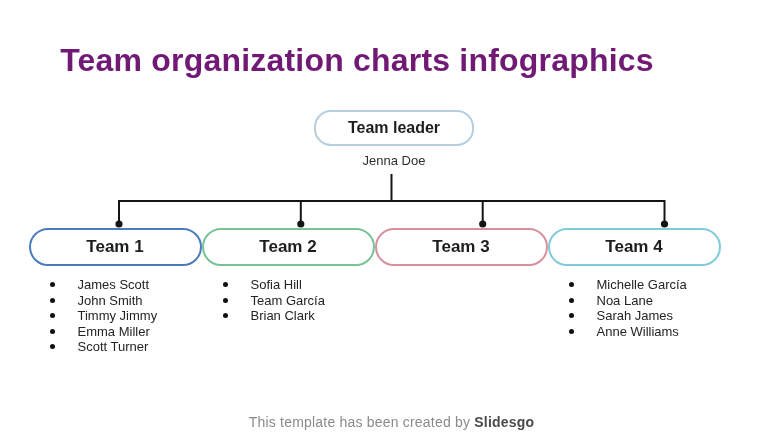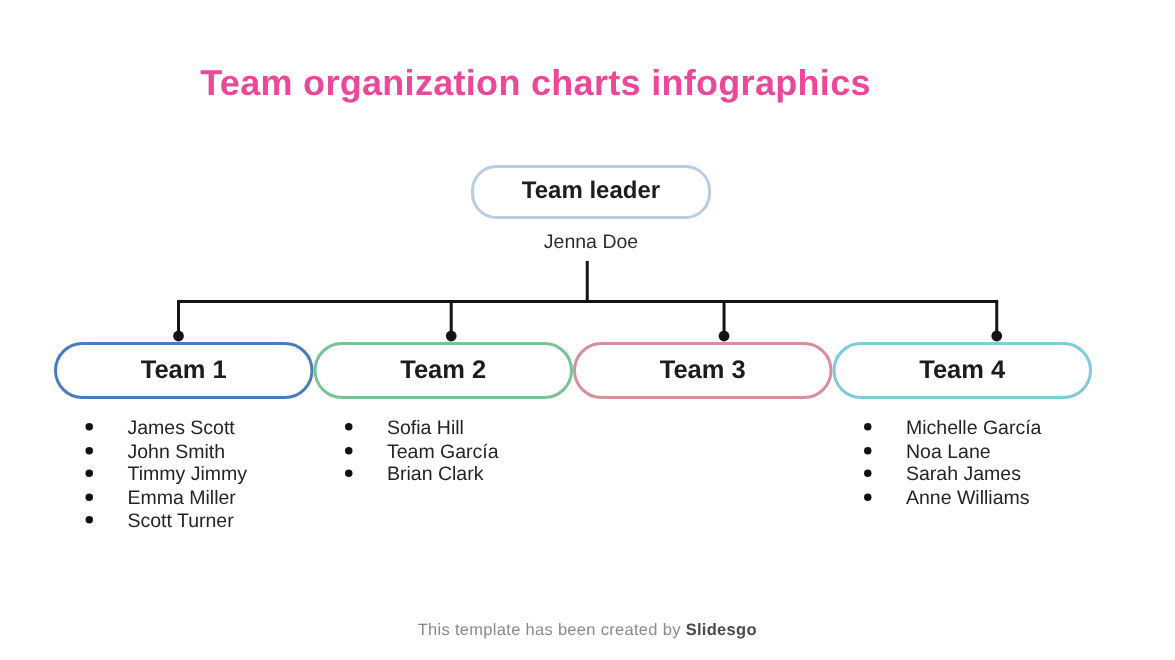--- a/index.html
+++ b/index.html
@@ -8,43 +8,43 @@
     width:783px;height:440px;
     background:#ffffff;
     overflow:hidden;
     font-family:"Liberation Sans", sans-serif;
     color:#1f1f1f;
   }
   .title{
     position:absolute;top:42px;left:357px;
     transform:translateX(-50%);
     margin:0;
-    font-size:24px;font-weight:700;letter-spacing:.2px;
-    color:#ec4899;white-space:nowrap;
+    font-size:32px;font-weight:700;letter-spacing:.2px;
+    color:#701a75;white-space:nowrap;
   }
   .leader-pill{
     position:absolute;top:110px;left:394px;
     transform:translateX(-50%);
     width:160px;height:36px;box-sizing:border-box;
     border:2px solid #b7cedf;border-radius:17px;
     background:#fff;
     display:flex;align-items:center;justify-content:center;
     font-size:16px;font-weight:700;color:#1d1d1f;
     z-index:3;
   }
   .leader-name{
     position:absolute;top:153px;left:394px;
     transform:translateX(-50%);
     font-size:13px;color:#2e2e2e;white-space:nowrap;
     z-index:3;
   }
   .connector{position:absolute;top:0;left:0;z-index:1;}
   .columns{
-    position:absolute;top:228px;left:36px;width:719px;
-    display:flex;justify-content:flex-start;
+    position:absolute;top:228px;left:15px;width:719px;
+    display:flex;justify-content:center;
     z-index:2;
   }
   .col{width:173px;}
   .pill{
     width:173px;height:38px;box-sizing:border-box;
     border:2px solid #888;border-radius:19px;
     background:#fff;
     display:flex;align-items:center;justify-content:center;
     font-size:17px;font-weight:700;color:#1d1d1f;
   }
@@ -56,21 +56,21 @@
     font-size:13px;line-height:15.6px;color:#242424;
     white-space:nowrap;
   }
   .members li::before{
     content:"";position:absolute;left:0;top:5px;
     width:5px;height:5px;border-radius:50%;background:#111;
   }
   .footer{
     position:absolute;top:414px;left:0;width:100%;
     text-align:center;
-    font-size:11px;color:#8a8a8a;letter-spacing:.2px;
+    font-size:14px;color:#8a8a8a;letter-spacing:.2px;
   }
   .footer .brand{font-weight:700;color:#4a4a4a;}
 </style>
 </head>
 <body>
 
 <div class="slide">
 
   <h1 class="title">Team organization charts infographics</h1>
 

